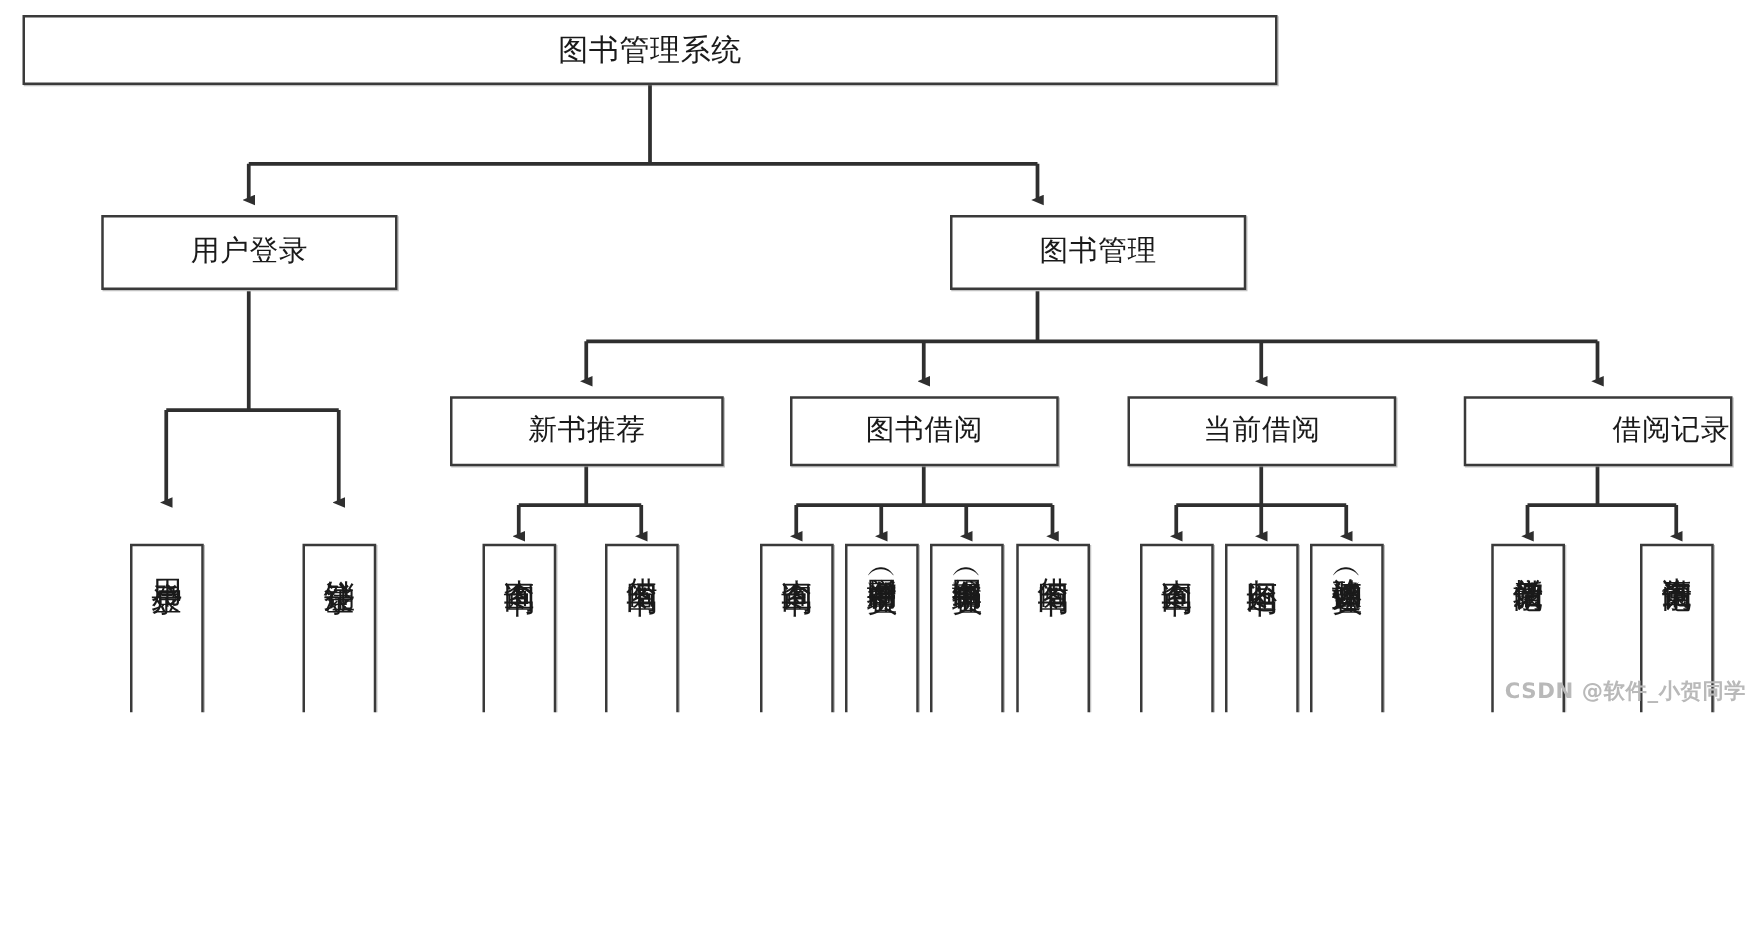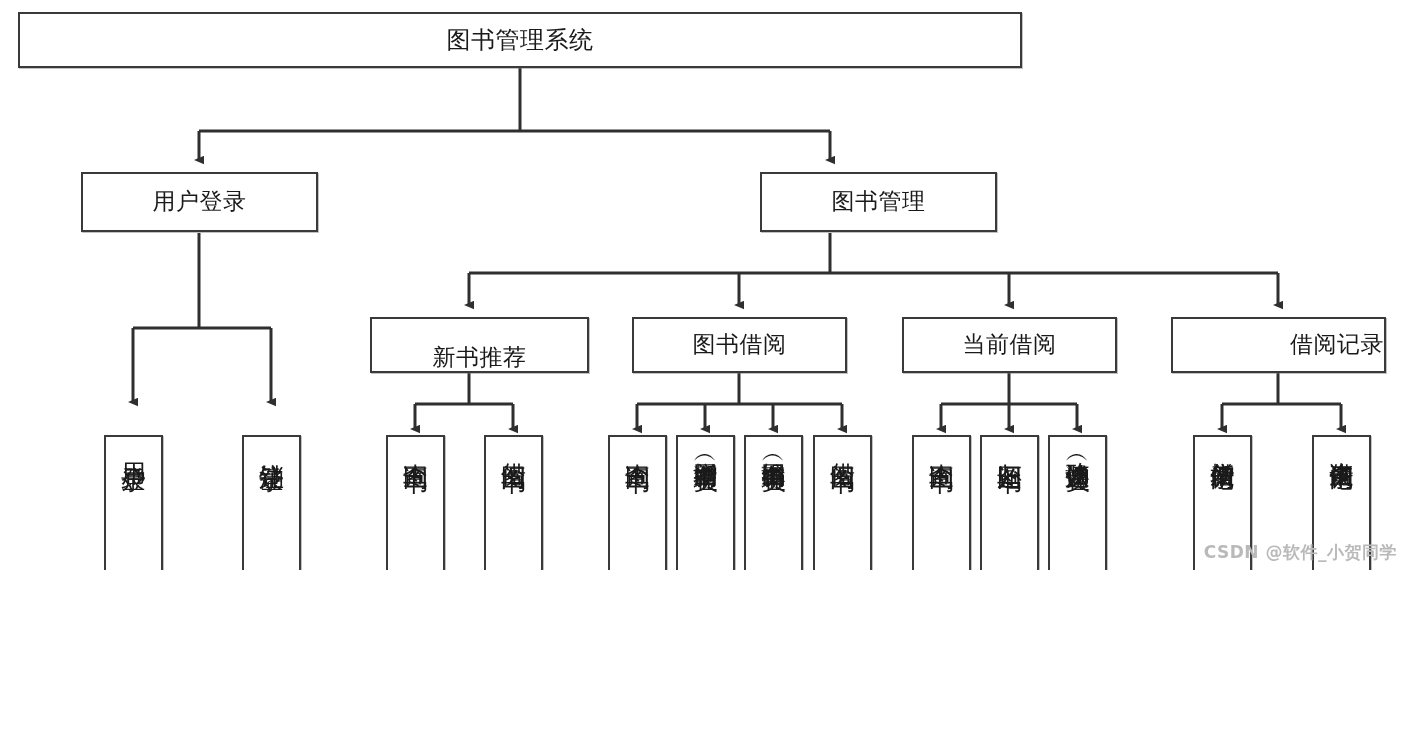--- a/index.html
+++ b/index.html
@@ -139,21 +139,21 @@
     <span class="label">图书管理系统</span>
   </div>
 
   <div class="node horiz" style="left:81px; top:172px; width:237px; height:60px;">
     <span class="label">用户登录</span>
   </div>
   <div class="node horiz" style="left:712px; top:172px; width:237px; height:60px;margin-left:48px;">
     <span class="label">图书管理</span>
   </div>
 
-  <div class="node horiz" style="left:370px; top:317px; width:219px; height:56px;align-items:flex-end;">
+  <div class="node horiz" style="left:360px; top:317px; width:219px; height:56px;">
     <span class="label">新书推荐</span>
   </div>
   <div class="node horiz" style="left:632px; top:317px; width:215px; height:56px;">
     <span class="label">图书借阅</span>
   </div>
   <div class="node horiz" style="left:902px; top:317px; width:215px; height:56px;">
     <span class="label">当前借阅</span>
   </div>
   <div class="node horiz" style="left:1171px; top:317px; width:215px; height:56px;justify-content:flex-end;">
     <span class="label">借阅记录</span>

